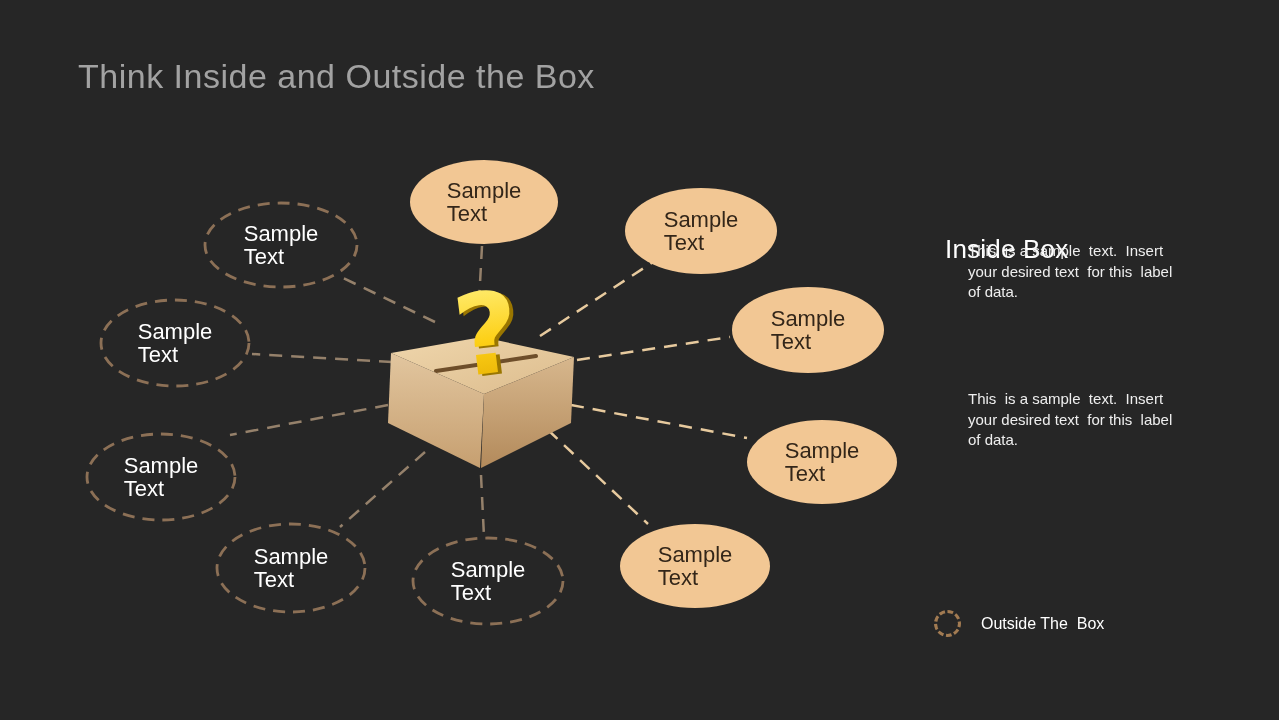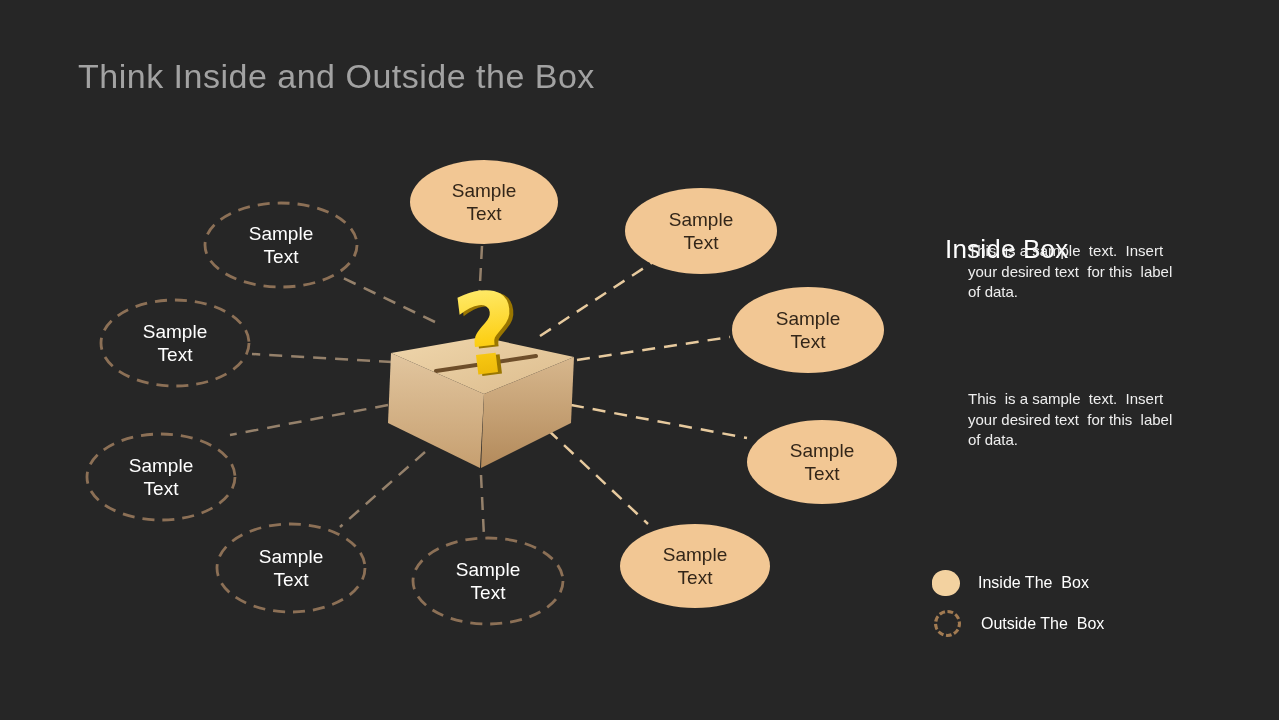--- a/index.html
+++ b/index.html
@@ -12,22 +12,22 @@
   }
   .slide-title{
     position:absolute;left:78px;top:57px;
     font-size:34px;font-weight:300;color:#a2a2a2;
     letter-spacing:0.5px;
   }
   .diagram-svg{position:absolute;left:0;top:0;}
   .node-label{
     position:absolute;width:150px;height:86px;
     display:flex;align-items:center;justify-content:center;
-    text-align:center;white-space:pre-line;
-    font-size:19px;line-height:23px;
+    text-align:left;white-space:pre-line;
+    font-size:22px;line-height:23px;
   }
   .node-label.inside{color:#332619;}
   .node-label.outside{color:#ffffff;}
   .panel-heading{
     position:absolute;left:945px;
     font-size:26px;color:#ffffff;letter-spacing:0.2px;margin-top:44px;
   }
   .panel-body{
     position:absolute;left:945px;width:250px;
     font-size:15px;line-height:20.5px;color:#eeeeee;
@@ -152,22 +152,18 @@
 Text</div>
 
   <div class="panel-heading" id="panel-heading-0">Inside Box</div>
   <div class="panel-body" id="panel-body-0">This  is a sample  text.  Insert
 your desired text  for this  label
 of data.</div>
   <div class="panel-body" id="panel-body-1">This  is a sample  text.  Insert
 your desired text  for this  label
 of data.</div>
 
-  <div class="legend-row" id="legend-row-0">
-    <div class="swatch-filled"></div>
-    <div class="legend-label">Inside The  Box</div>
-  </div>
   <div class="legend-row" id="legend-row-1">
     <div class="swatch-dashed"></div>
     <div class="legend-label">Outside The  Box</div>
   </div>
 
 </div>
 
 </body></html>

